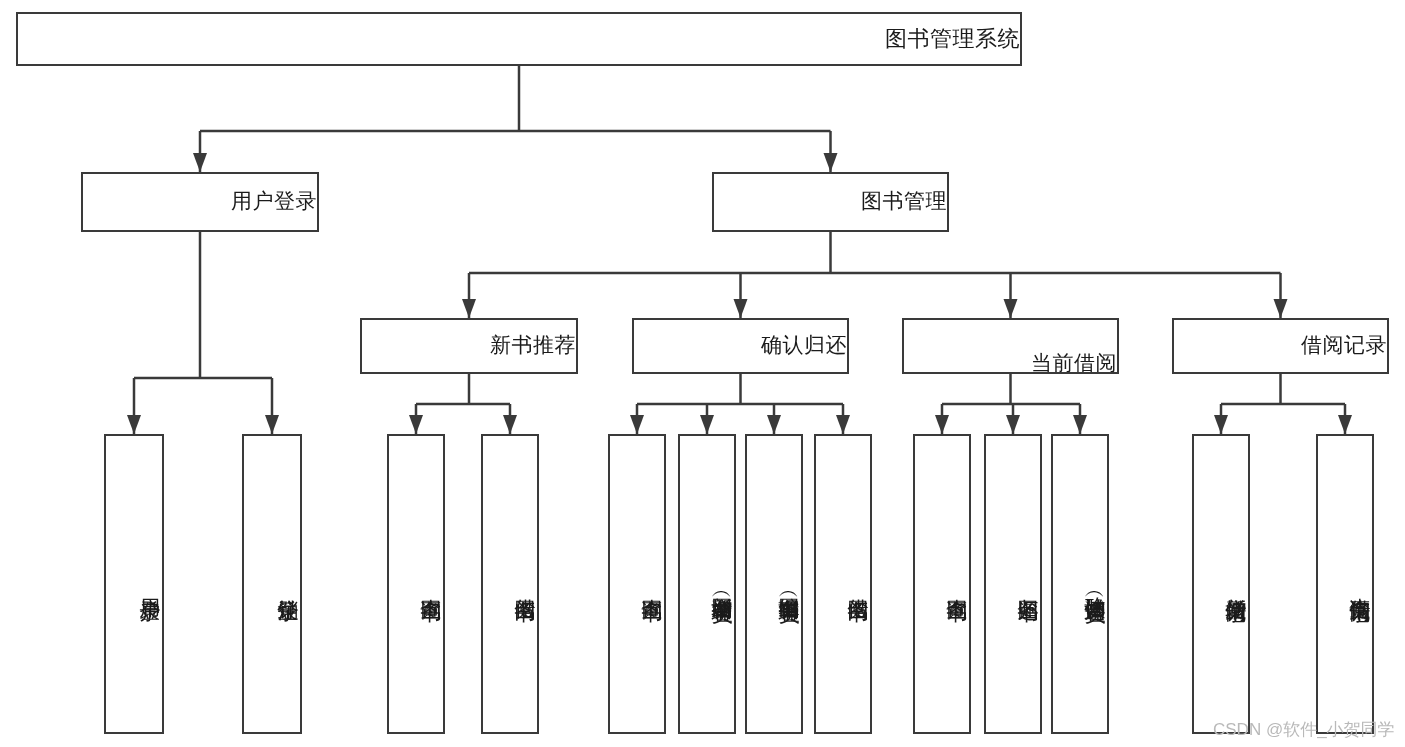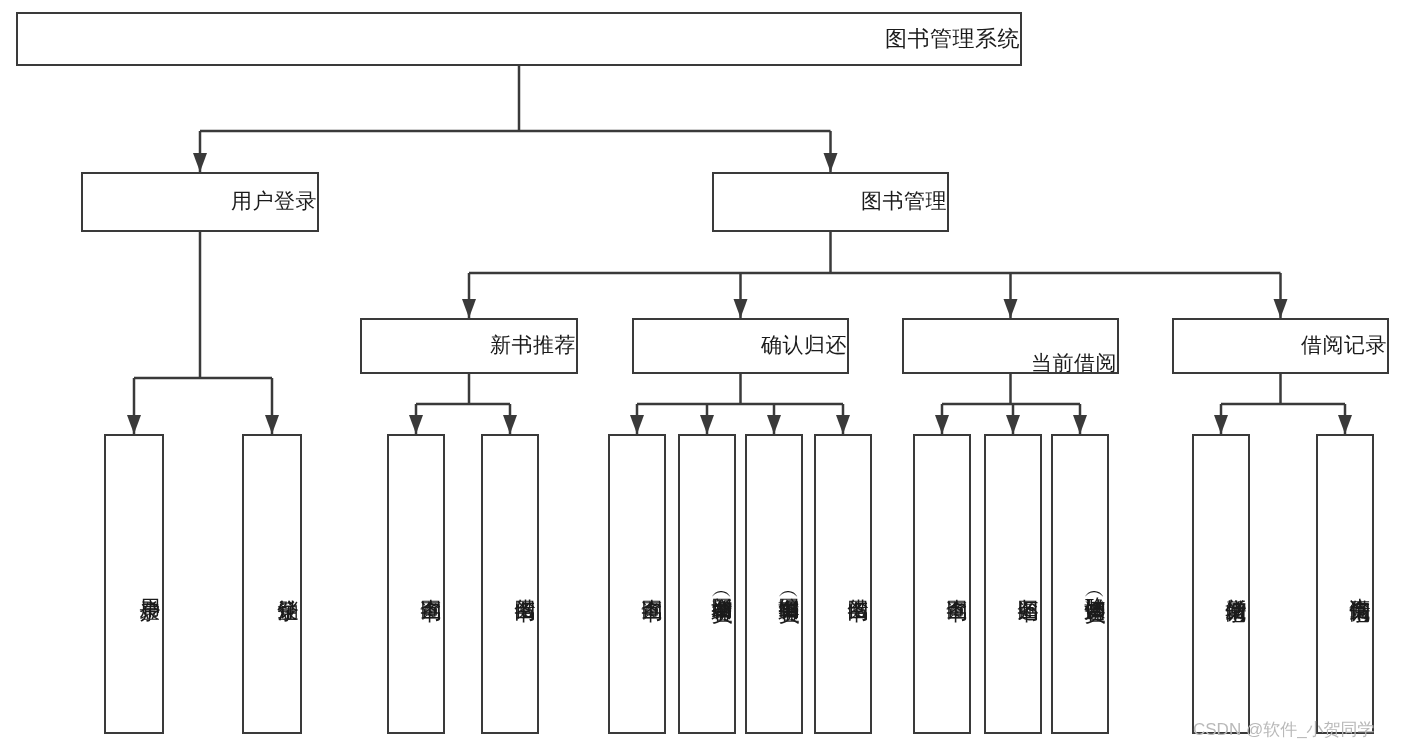--- a/index.html
+++ b/index.html
@@ -173,14 +173,14 @@
       <div class="node-box" style="left: 1051px; top: 434px; width: 58px; height: 300px; border-color: rgb(58, 58, 58); background: rgb(255, 255, 255);">
         <span class="node-label-v" style="color: rgb(27, 27, 27);">确认归还（管理员）</span>
       </div>
       <div class="node-box" style="left: 1192px; top: 434px; width: 58px; height: 300px; border-color: rgb(58, 58, 58); background: rgb(255, 255, 255);">
         <span class="node-label-v" style="color: rgb(27, 27, 27);">新增借阅记录</span>
       </div>
       <div class="node-box" style="left: 1316px; top: 434px; width: 58px; height: 300px; border-color: rgb(58, 58, 58); background: rgb(255, 255, 255);">
         <span class="node-label-v" style="color: rgb(27, 27, 27);">查询借阅记录</span>
       </div>
     </div>
-  <div class="watermark" style="left: 1193px; top: 718px; color: rgb(185, 185, 185);">CSDN @软件_小贺同学</div>
+  <div class="watermark" style="left: 1193px; top: 718px; color: rgb(185, 185, 185); padding-left: 20px;">CSDN @软件_小贺同学</div>
 </div>
 
 </body></html>

